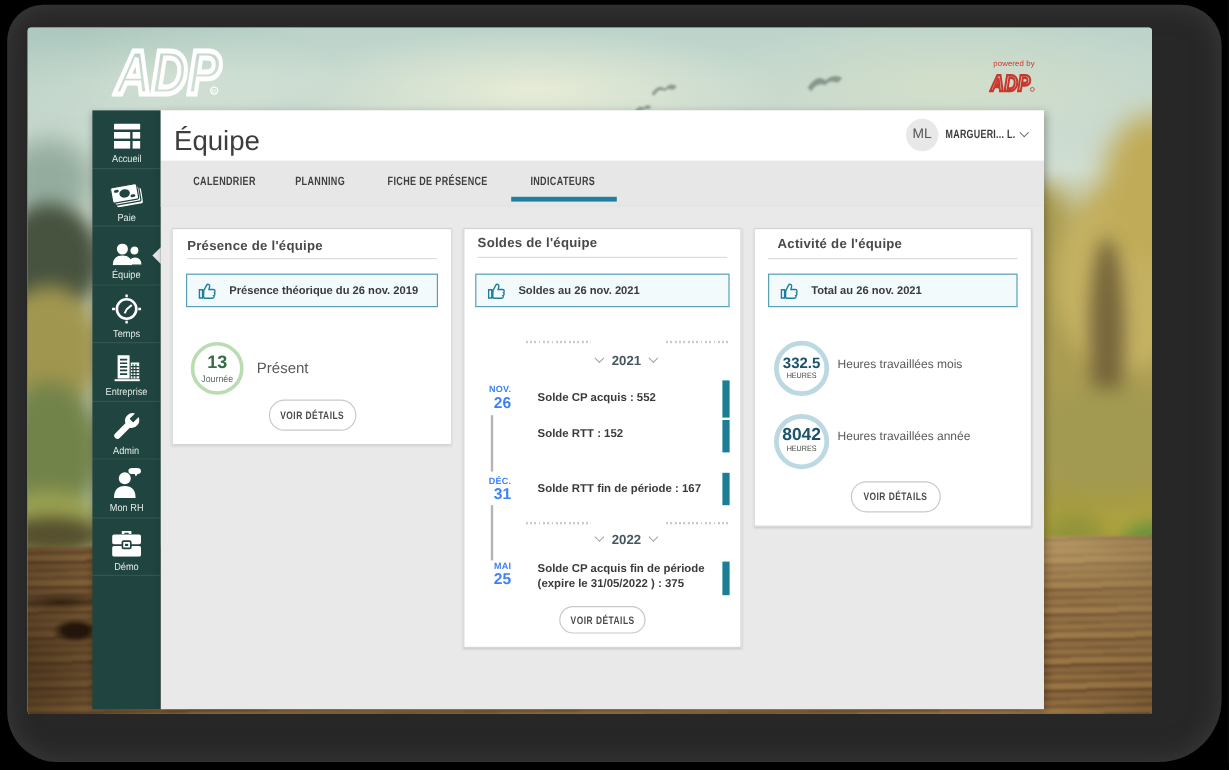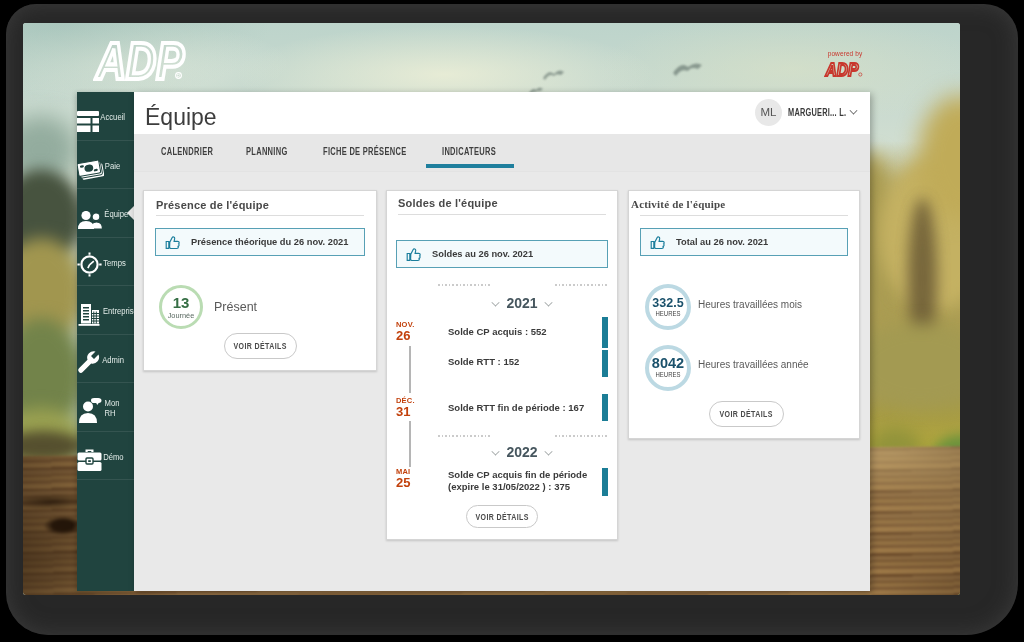--- a/index.html
+++ b/index.html
@@ -56,21 +56,21 @@
   }
   .bird { position:absolute; opacity:.6; filter:blur(1px); }
   
   .adplogo { position:absolute; left:70px; top:8px; }
   .pwred { position:absolute; left:795px; top:27px; width:54px; text-align:center; color:#c8372d; }
   .pwred .pb { font-size:6.5px; letter-spacing:.1px; }
   
   .sidebar { position:absolute; left:54px; top:69px; width:57px; height:499px;
     background:#20443f; box-shadow:-1px 1px 5px rgba(0,0,0,.22); }
   .nav { height:48.5px; border-bottom:1px solid rgba(255,255,255,.09);
-    display:flex; flex-direction:row; align-items:center; }
+    display:flex; flex-direction:column; align-items:center; }
   .nav .ic { height:32px; display:flex; align-items:flex-end; justify-content:center; }
   .nav .lb { margin-top:3px; font-size:8.5px; color:#e4edea; transform:scaleX(.9); }
   .notch { position:absolute; left:104px; top:183px; width:0; height:0;
     border-top:7px solid transparent; border-bottom:7px solid transparent;
     border-right:7px solid #e7e7e7; }
   
   .main { position:absolute; left:111px; top:69px; width:736px; height:499px;
     background:#e9e9e9; box-shadow:2px 2px 7px rgba(0,0,0,.3); }
   .hdr { height:42px; background:#fff; position:relative; }
   .hdr h1 { position:absolute; left:11px; top:12px; font-size:23px; font-weight:normal;
@@ -104,26 +104,26 @@
   #card2 { left:363px; top:167px; width:232px; height:350px; }
   #card3 { left:605px; top:167px; width:232px; height:249px; }
   .circ { position:absolute; border-radius:50%; background:#fff; text-align:center; }
   .circ .n1 { font-weight:bold; }
   .circ .n2 { color:#5a6a62; transform:scaleX(.92); }
   .grn { border:3px solid #badcb3;text-align:center; }
   .blu { border:4px solid #bcd9e3; }
   .biglabel { position:absolute; font-size:10px; color:#5a5a5a; white-space:nowrap; }
   
   .yearrow { position:absolute; left:50px; right:10px; text-align:center;
-    font-size:14px; font-weight:bold; color:#46565e; white-space:nowrap; }
+    font-size:11px; font-weight:bold; color:#46565e; white-space:nowrap; }
   .yearrow .ch { display:inline-block; width:7px; height:7px; border-right:1.7px solid #9aa0a0;
     border-bottom:1.7px solid #9aa0a0; transform:rotate(45deg) scale(.82); vertical-align:2px; }
   .dash { position:absolute; height:1.5px;
     background:repeating-linear-gradient(90deg, #cbcbcb 0 1.6px, transparent 1.6px 3.6px); }
-  .dcol { position:absolute; left:9px; width:30px; text-align:left; color:#c2410c; }
+  .dcol { position:absolute; left:9px; width:30px; text-align:right; color:#3b82f6; }
   .dcol .m { font-size:7.5px; font-weight:bold; letter-spacing:.2px; }
   .dcol .d { font-size:13px; font-weight:bold; margin-top:-1px; }
   .titem { position:absolute; left:61px; width:158px; font-size:9.5px; font-weight:bold;
     color:#3a3a3a; }
   .tbar { position:absolute; left:215px; width:6px; background:#1b7d96; }
   .tline { position:absolute; left:22px; width:2px; background:#b5b5b5; }
 </style>
 </head>
 <body>
   <div class="bezel"></div>
@@ -289,36 +289,36 @@
       </div>
     </div>
 
     <div class="card" id="card1">
       <h2 style="left:12px; top:8px;">Présence de l'équipe</h2>
       <div class="hr" style="left:12px; right:12px; top:24px;"></div>
       <div class="tealbox" style="left:11px; right:11px; top:37px;">
         <svg width="17" height="15" viewBox="0 0 17 15">
           <path d="M1.2 6.5 h2.6 v6.8 H1.2 z M4.6 12.6 l1 .9 h6.3 c.9 0 1.5-.6 1.5-1.4 0-.3-.1-.6-.3-.8 .6-.2 1-.7 1-1.3 0-.4-.2-.8-.5-1.1 .4-.3.6-.7.6-1.2 0-.8-.7-1.4-1.5-1.4 h-3.6 l.6-2.7 c.1-.7-.2-1.3-.9-1.6 -.6-.2-1.3 0-1.6.6 L4.8 7.2z" fill="none" stroke="#1b7e9c" stroke-width="1.15"></path>
         </svg>
-        <div class="txt">Présence théorique du 26 nov. 2021</div>
+        <div class="txt">Présence théorique du 26 nov. 2019</div>
       </div>
       <div class="circ grn" style="left:15px; top:94px; width:44px; height:44px; padding-top:6px;">
         <div class="n1" style="font-size:15px; color:#356e44;">13</div>
         <div class="n2" style="font-size:8px;">Journée</div>
       </div>
       <div class="biglabel" style="left:70px; top:109px; font-size:12.5px;">Présent</div>
       <div class="pill" style="left:80px; top:142px; width:73px; height:26px;">
         <span>VOIR DÉTAILS</span>
       </div>
     </div>
 
     <div class="card" id="card2">
       <h2 style="left:11px; top:6px;">Soldes de l'équipe</h2>
       <div class="hr" style="left:11px; right:11px; top:23px;"></div>
-      <div class="tealbox" style="left:9px; right:9px; top:37px;margin-top:12px;">
+      <div class="tealbox" style="left:9px; right:9px; top:37px;">
         <svg width="17" height="15" viewBox="0 0 17 15">
           <path d="M1.2 6.5 h2.6 v6.8 H1.2 z M4.6 12.6 l1 .9 h6.3 c.9 0 1.5-.6 1.5-1.4 0-.3-.1-.6-.3-.8 .6-.2 1-.7 1-1.3 0-.4-.2-.8-.5-1.1 .4-.3.6-.7.6-1.2 0-.8-.7-1.4-1.5-1.4 h-3.6 l.6-2.7 c.1-.7-.2-1.3-.9-1.6 -.6-.2-1.3 0-1.6.6 L4.8 7.2z" fill="none" stroke="#1b7e9c" stroke-width="1.15"></path>
         </svg>
         <div class="txt">Soldes au 26 nov. 2021</div>
       </div>
       <div class="dash" style="left:51px; width:54px; top:93px;"></div>
       <div class="dash" style="left:168px; width:54px; top:93px;"></div>
       <div class="yearrow" style="top:104px;"><span class="ch" style="margin-right:7px;"></span>2021<span class="ch" style="margin-left:7px;"></span></div>
       <div class="dcol" style="top:129px;">
         <div class="m">NOV.</div>
@@ -344,21 +344,21 @@
         <div class="d">25</div>
       </div>
       <div class="titem" style="top:278px; line-height:11.5px;">Solde CP acquis fin de période<br>(expire le 31/05/2022 ) : 375</div>
       <div class="tbar" style="top:277px; height:28px;"></div>
       <div class="pill" style="left:79px; top:314px; width:72px; height:23px;">
         <span>VOIR DÉTAILS</span>
       </div>
     </div>
 
     <div class="card" id="card3">
-      <h2 style="left:2px; top:7px;font-family:Liberation Serif, serif;">Activité de l'équipe</h2>
+      <h2 style="left:19px; top:7px;">Activité de l'équipe</h2>
       <div class="hr" style="left:11px; right:11px; top:24px;"></div>
       <div class="tealbox" style="left:11px; right:11px; top:37px;">
         <svg width="17" height="15" viewBox="0 0 17 15">
           <path d="M1.2 6.5 h2.6 v6.8 H1.2 z M4.6 12.6 l1 .9 h6.3 c.9 0 1.5-.6 1.5-1.4 0-.3-.1-.6-.3-.8 .6-.2 1-.7 1-1.3 0-.4-.2-.8-.5-1.1 .4-.3.6-.7.6-1.2 0-.8-.7-1.4-1.5-1.4 h-3.6 l.6-2.7 c.1-.7-.2-1.3-.9-1.6 -.6-.2-1.3 0-1.6.6 L4.8 7.2z" fill="none" stroke="#1b7e9c" stroke-width="1.15"></path>
         </svg>
         <div class="txt">Total au 26 nov. 2021</div>
       </div>
       <div class="circ blu" style="left:16px; top:93px; width:46px; height:46px; padding-top:8px;">
         <div class="n1" style="font-size:12.5px; color:#1a516b;">332.5</div>
         <div class="n2" style="font-size:6.5px; color:#444;">HEURES</div>

